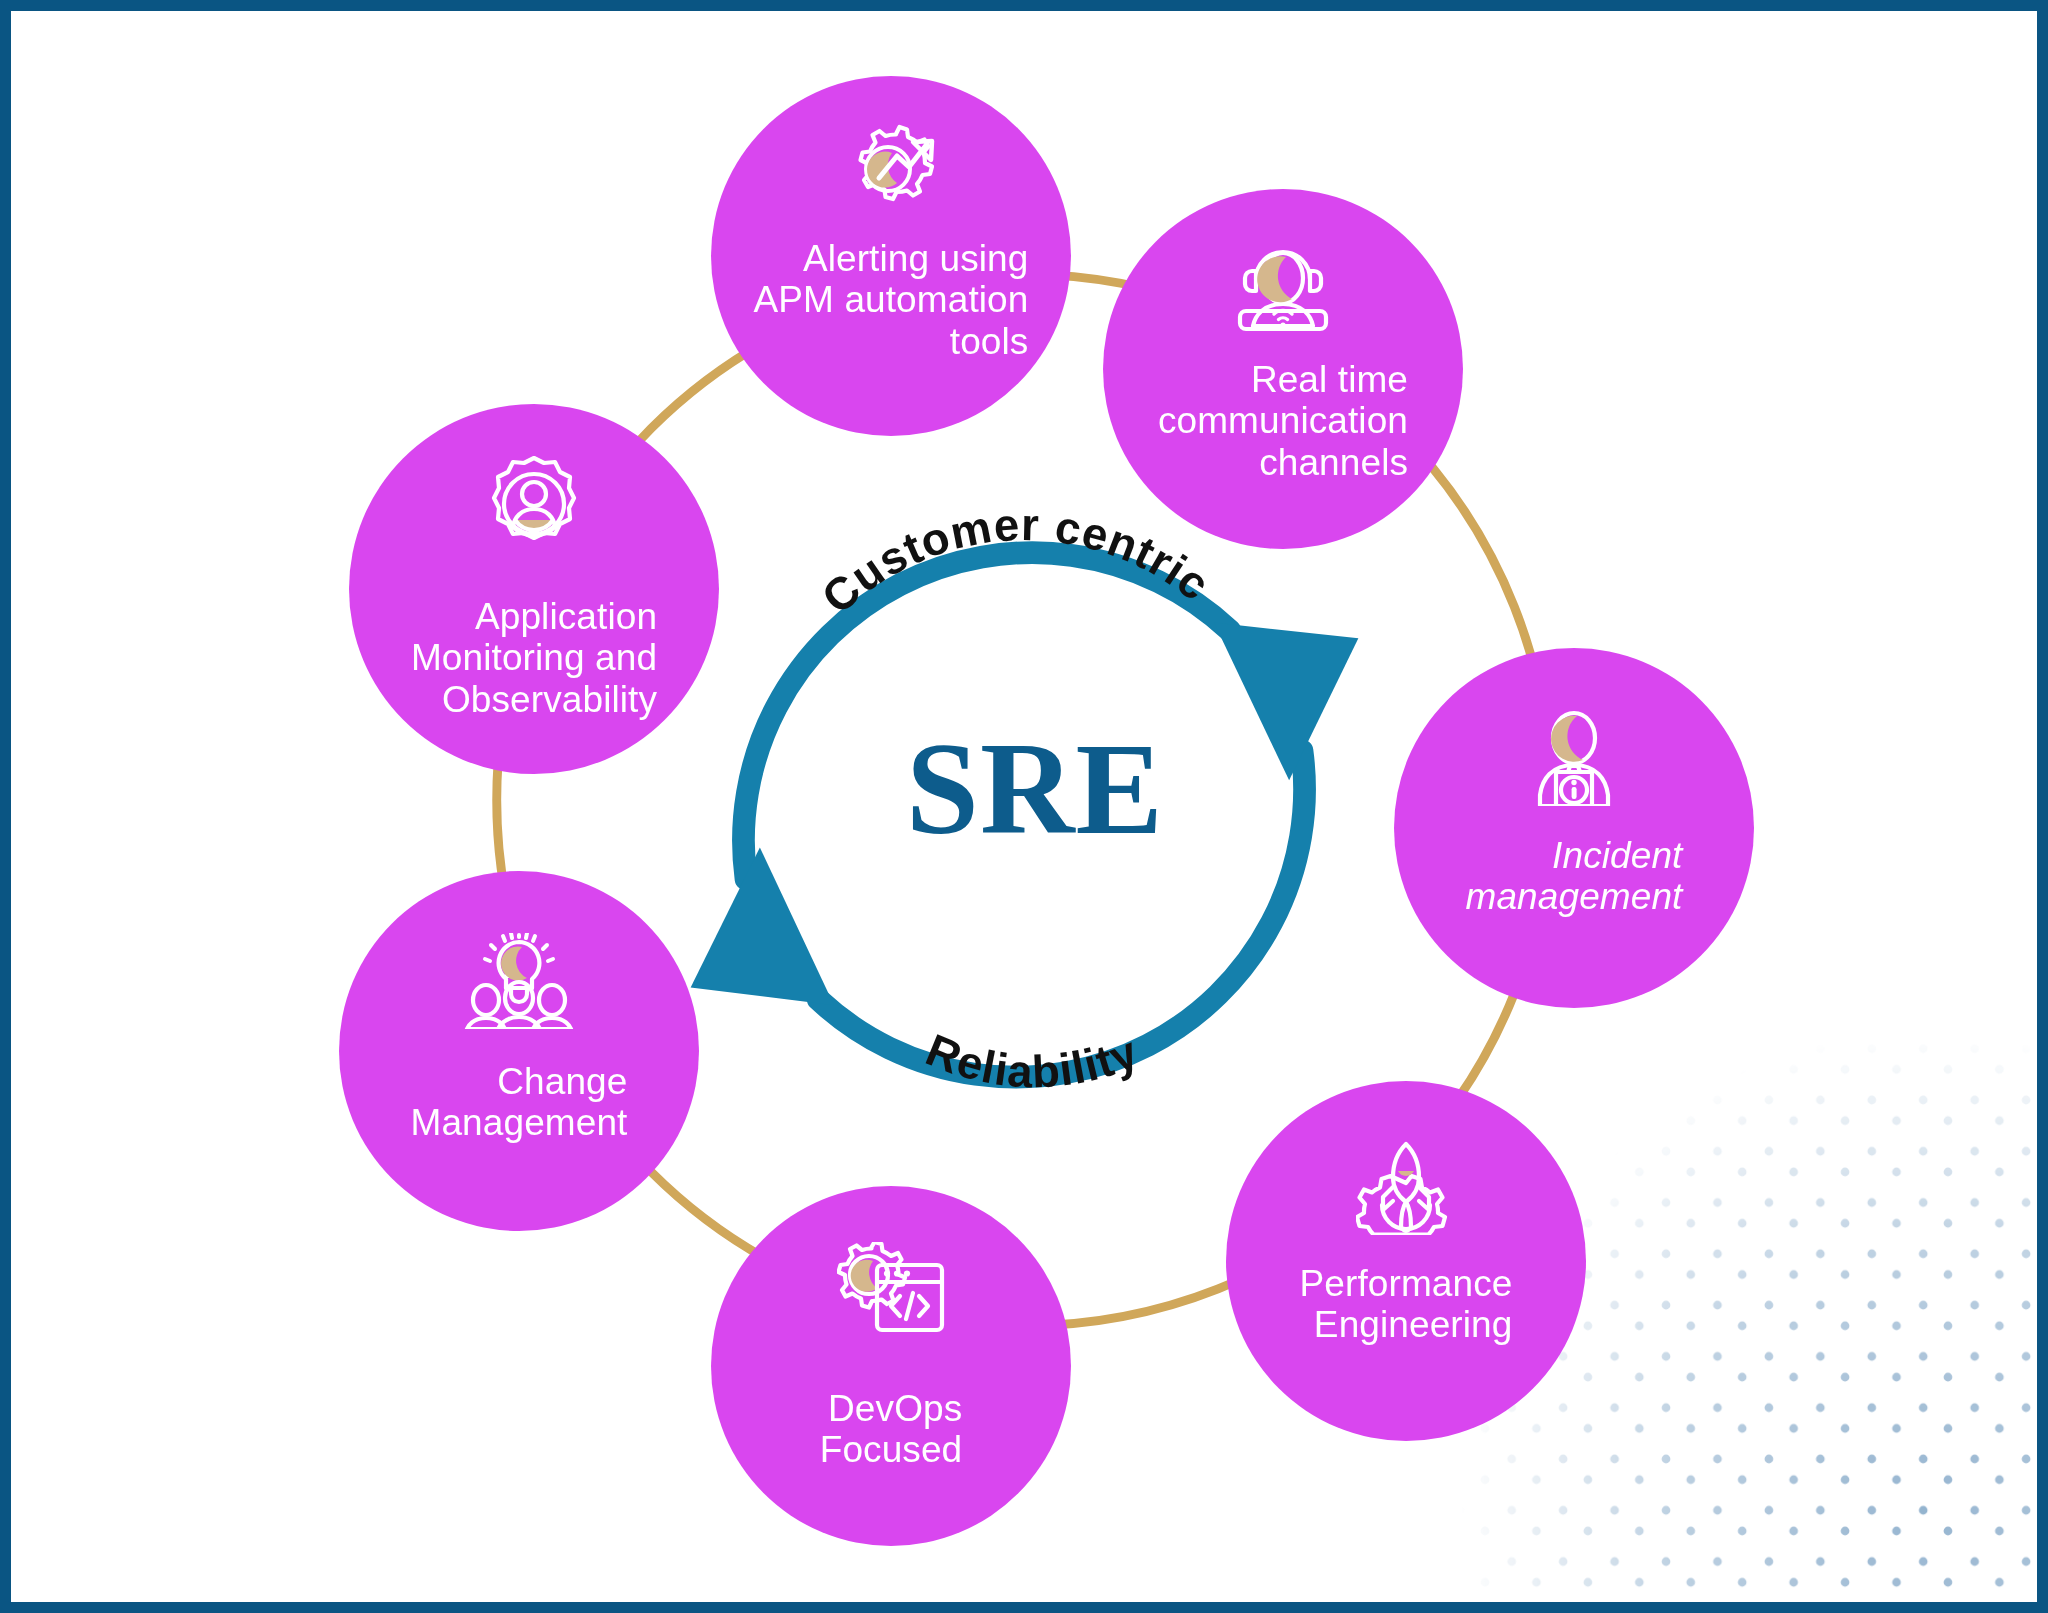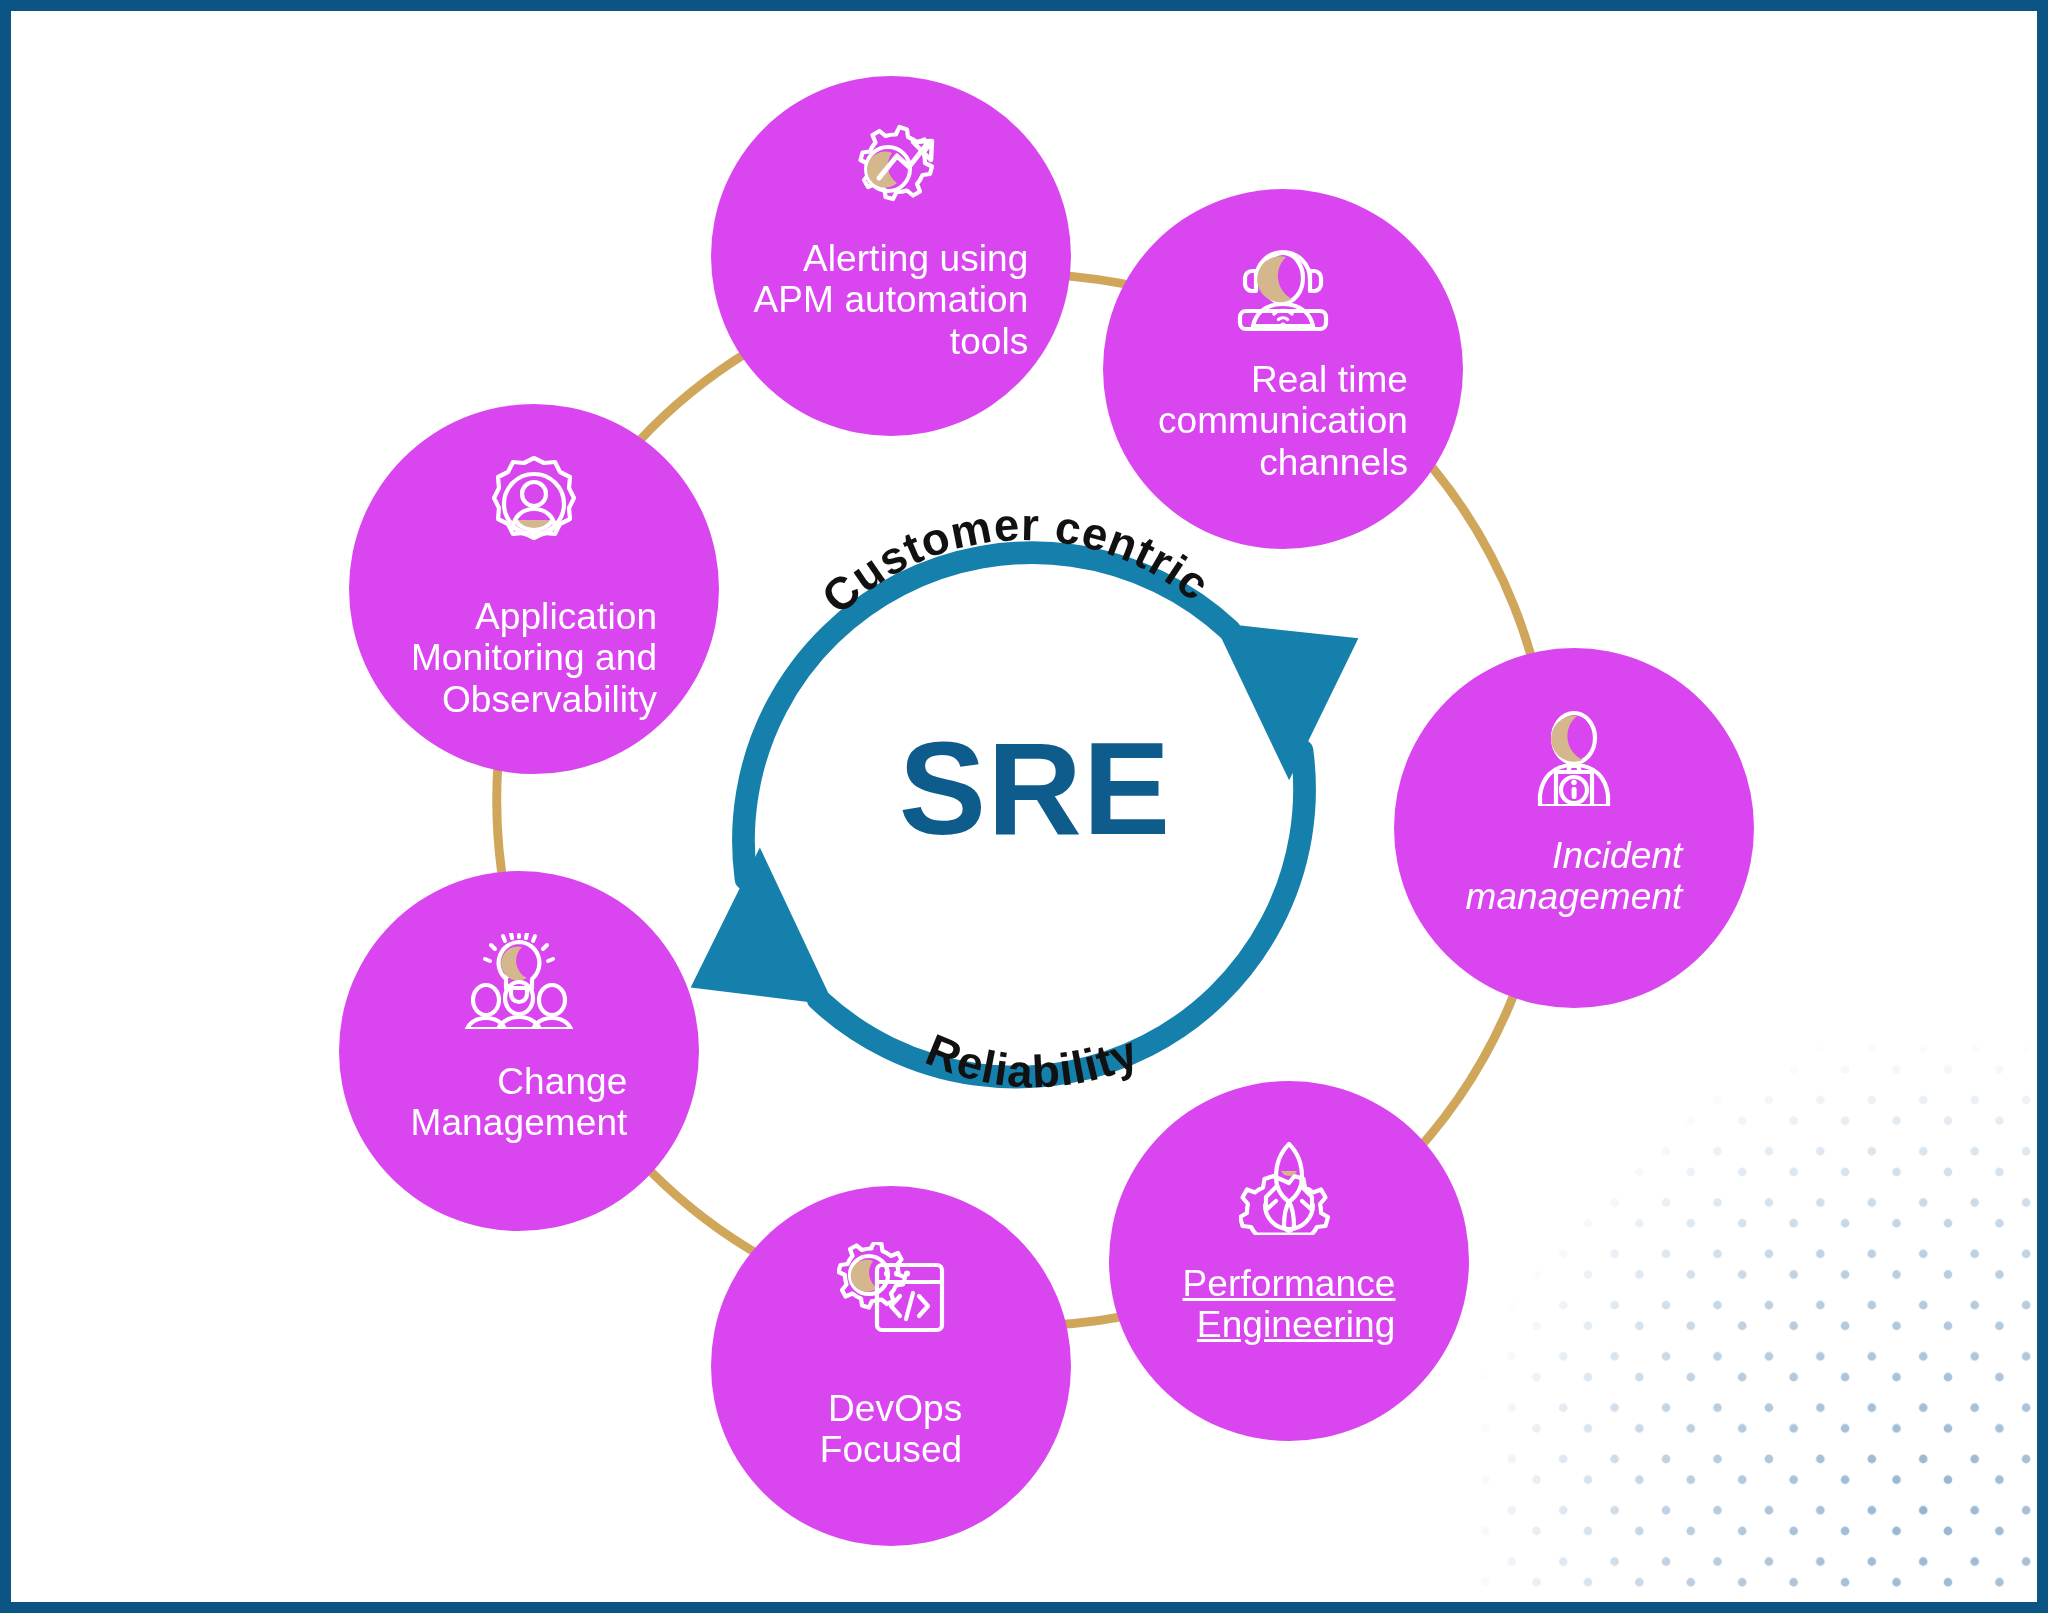--- a/index.html
+++ b/index.html
@@ -52,20 +52,21 @@
   #center-sre {
     position: absolute;
     left: 869px; top: 707px;
     width: 310px; height: 140px;
     display: flex; align-items: center; justify-content: center;
     font-size: 131px;
     font-weight: 700;
     color: #0d5c8c;
     letter-spacing: 1px;
     line-height: 1;
+    font-family: Liberation Serif, serif;
   }
   .curved text { font-family: "Liberation Sans", sans-serif; }
 </style>
 </head>
 <body>
 
 <div id="frame">
 
   <svg id="canvas" viewBox="0 0 2048 1613" preserveAspectRatio="none">
     <defs>
@@ -184,21 +185,21 @@
           <circle cx="48" cy="80" r="13"></circle>
         </g>
         <circle cx="48" cy="72.5" r="2.7" fill="#ffffff"></circle>
         <rect x="45.6" y="77" width="5" height="12" rx="2.2" fill="#ffffff"></rect>
       </svg>
     </span>
     <span class="label" style="font-size:37px; margin-top:29px;font-style:italic;">Incident
 management</span>
   </div>
 
-  <div class="node" style="left:1098px; top:1070px; width:360px; height:360px; padding-top:58px;text-decoration:underline;">
+  <div class="node" style="left:1215px; top:1070px; width:360px; height:360px; padding-top:58px;">
     <span class="ico">
       <svg width="100" height="96" viewBox="0 0 100 96">
         <g fill="none" stroke="#ffffff" stroke-width="4.2" stroke-linejoin="round" stroke-linecap="round">
           <path d="M50 44 l5.5 -7 9 3 1.5 8.5 a29 29 0 0 1 8 5 l8 -3 4.5 8 -5.5 6.5 a29 29 0 0 1 1 9 l7 4 -2.5 9 -8.5 1 a29 29 0 0 1 -5.5 7.5 l-55 0 a29 29 0 0 1 -5.5 -7.5 l-8.5 -1 -2.5 -9 7 -4 a29 29 0 0 1 1 -9 l-5.5 -6.5 4.5 -8 8 3 a29 29 0 0 1 8 -5 l1.5 -8.5 9 -3 z"></path>
           <path d="M26 66 a24 24 0 0 0 48 0"></path>
           <path d="M50 5 c9 9 13 21 13 33 c0 10 -5 19 -13 25 c-8 -6 -13 -15 -13 -25 c0 -12 4 -24 13 -33 z"></path>
           <path d="M37 48 l-10 10 v13 l10 -9"></path>
           <path d="M63 48 l10 10 v13 l-10 -9"></path>
           <path d="M50 63 c-4 6 -5 15 -5 25 c0 0 3 4 5 4 s5 -4 5 -4 c0 -10 -1 -19 -5 -25 z"></path>
         </g>

